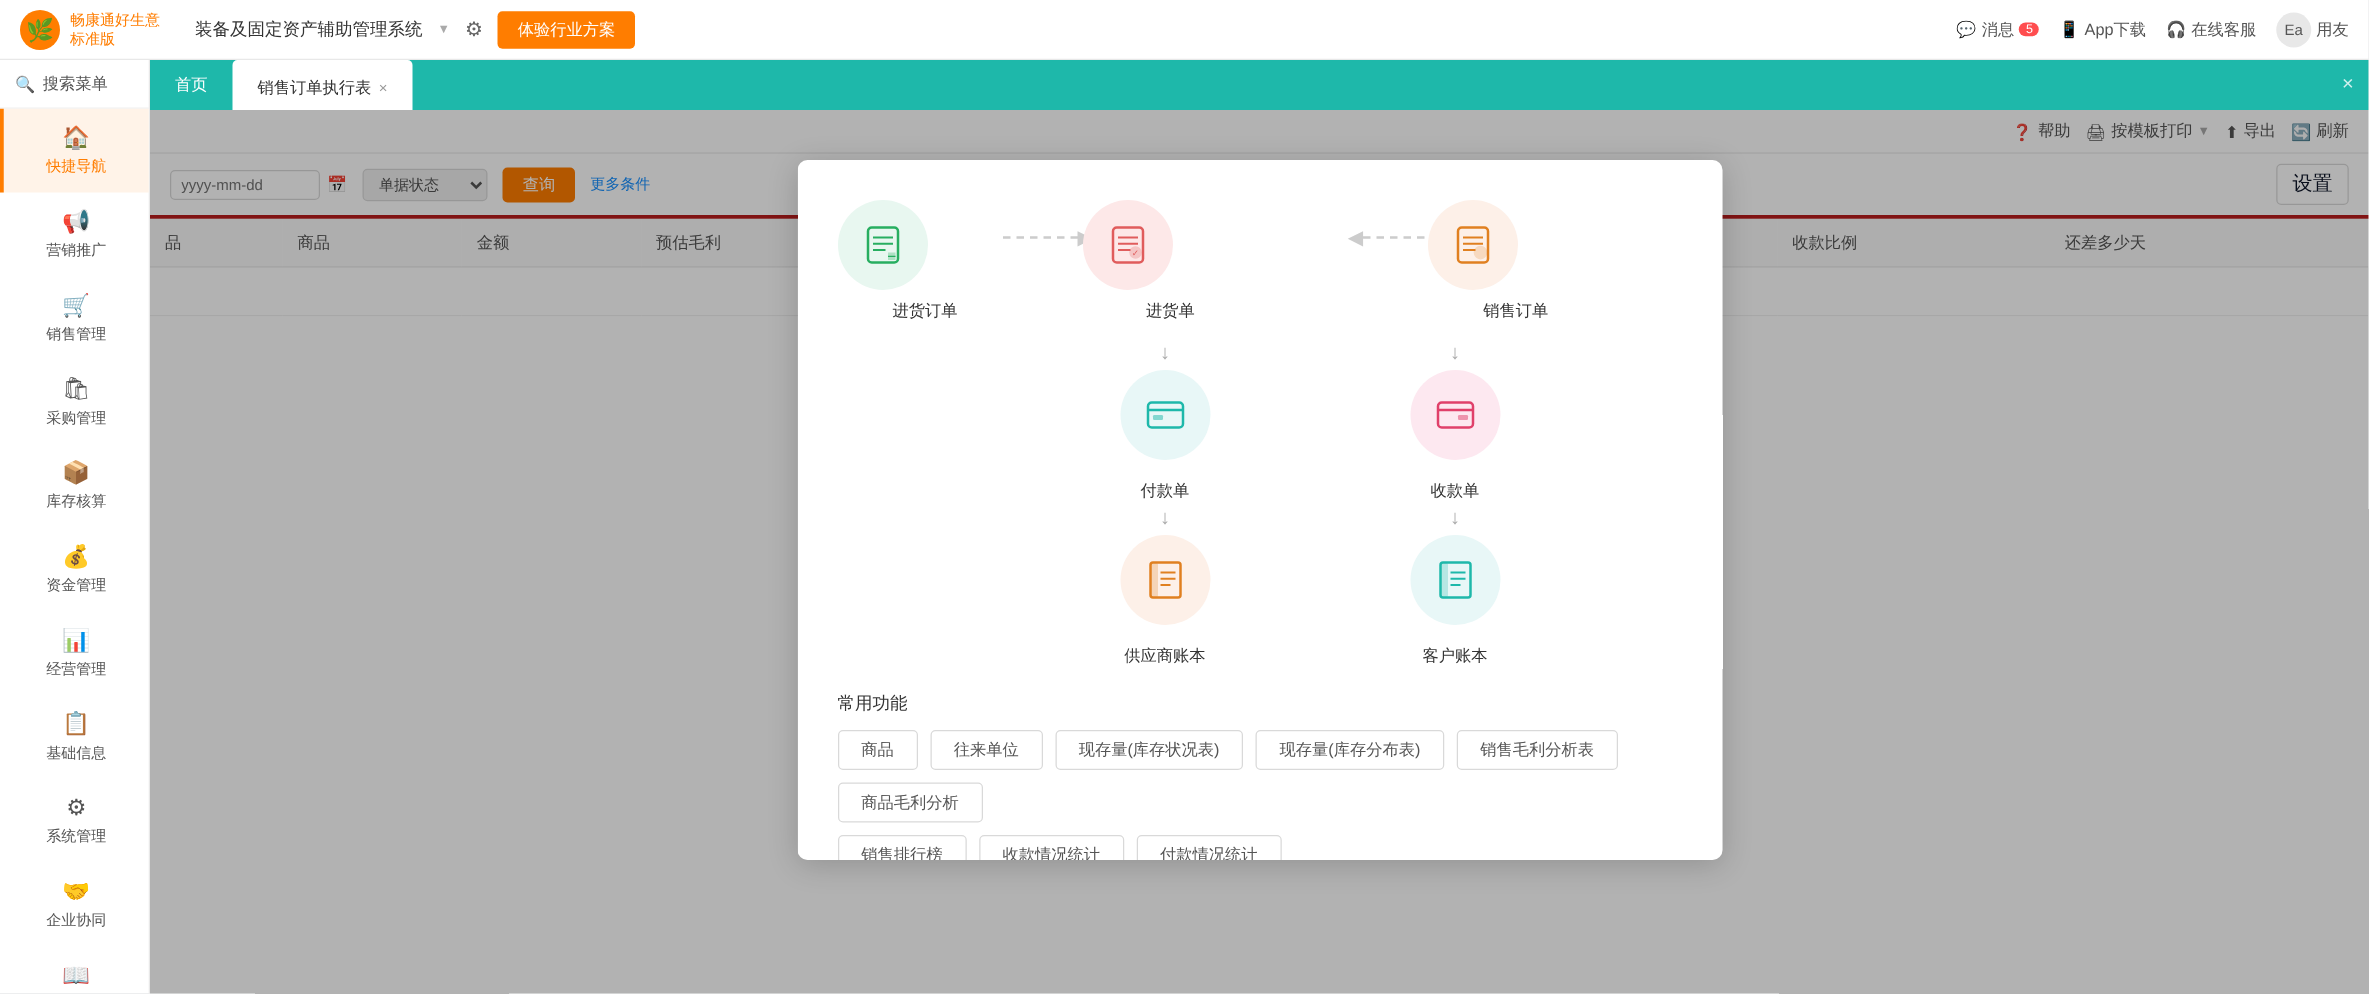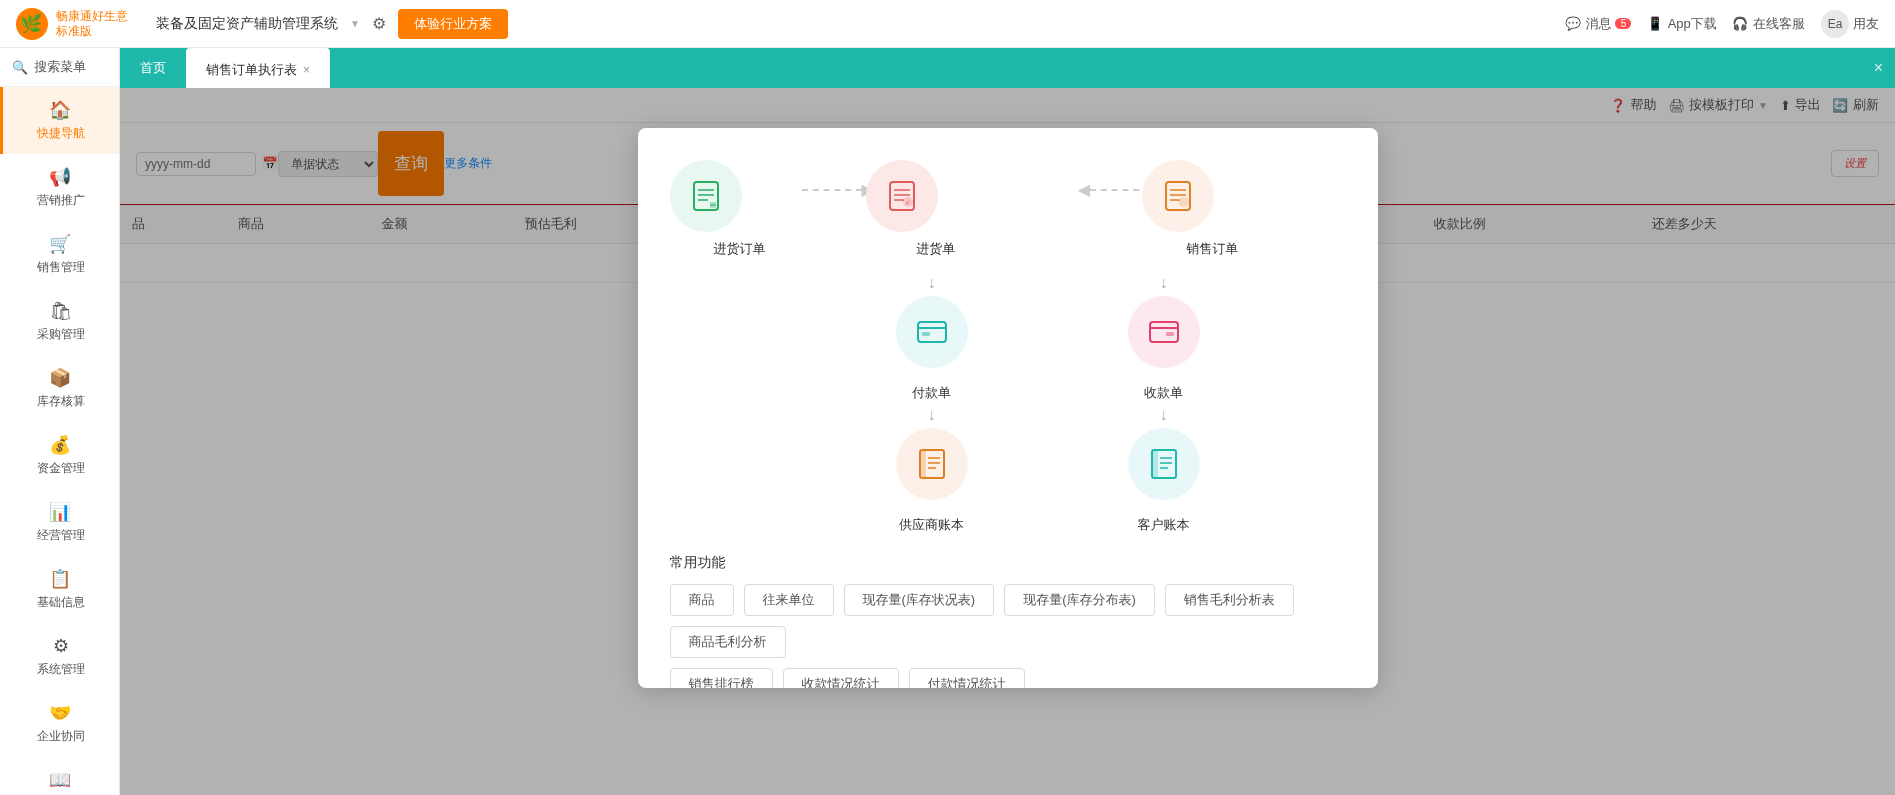--- a/index.html
+++ b/index.html
@@ -42,27 +42,27 @@
     .tabs-close-all { margin-left: auto; padding: 0 12px; color: rgba(255,255,255,0.8); cursor: pointer; font-size: 16px; }
 
     
     .page-content { flex: 1; background: #fff; position: relative; }
 
     
     .page-toolbar { display: flex; align-items: center; justify-content: flex-end; padding: 8px 16px; gap: 12px; border-bottom: 1px solid #e8e8e8; background: #fff; }
     .toolbar-action { display: flex; align-items: center; gap: 4px; color: #555; cursor: pointer; font-size: 13px; }
 
     
-    .filter-bar { display: flex; align-items: center; padding: 8px 16px; background: #fff; border-bottom: 1px solid #b91c1c; justify-content: flex-end; }
+    .filter-bar { display: flex; align-items: center; padding: 8px 16px; gap: 12px; background: #fff; border-bottom: 3px solid #b91c1c; justify-content: flex-end; }
     .filter-item { display: flex; align-items: center; gap: 6px; }
     .date-input { border: 1px solid #d9d9d9; border-radius: 4px; padding: 4px 8px; color: #bbb; font-size: 12px; width: 120px; }
     .status-select { border: 1px solid #d9d9d9; border-radius: 4px; padding: 4px 8px; color: #555; font-size: 12px; width: 100px; }
-    .query-btn { background: #ff7d00; color: #fff; border: none; border-radius: 4px; padding: 21px 16px; cursor: pointer; font-size: 17px; }
+    .query-btn { background: #ff7d00; color: #fff; border: none; border-radius: 4px; padding: 5px 16px; cursor: pointer; font-size: 13px; }
     .more-conditions { color: #1890ff; font-size: 12px; cursor: pointer; }
-    .settings-btn { background: #fff; border: 1px solid #d9d9d9; color: #ef4444; border-radius: 4px; padding: 5px 12px; cursor: pointer; font-size: 11px; font-style: italic; }
+    .settings-btn { background: #fff; border: 1px solid #d9d9d9; color: #0f172a; border-radius: 4px; padding: 5px 12px; cursor: pointer; font-size: 16px; }
 
     
     .table-container { padding: 0 0; overflow: auto; }
     .data-table { width: 100%; border-collapse: collapse; }
     .data-table th { background: #fafafa; border-bottom: 1px solid #e8e8e8; padding: 10px 12px; text-align: left; font-weight: 500; color: #555; font-size: 13px; white-space: nowrap; }
     .data-table td { border-bottom: 1px solid #f0f0f0; padding: 10px 12px; font-size: 13px; color: #333; }
     .no-data { text-align: center; padding: 60px; color: #999; font-size: 14px; }
 
     
     .modal-overlay { position: absolute; top: 0; left: 0; right: 0; bottom: 0; background: rgba(0,0,0,0.3); z-index: 100; display: flex; justify-content: center; align-items: flex-start; padding-top: 40px; }

